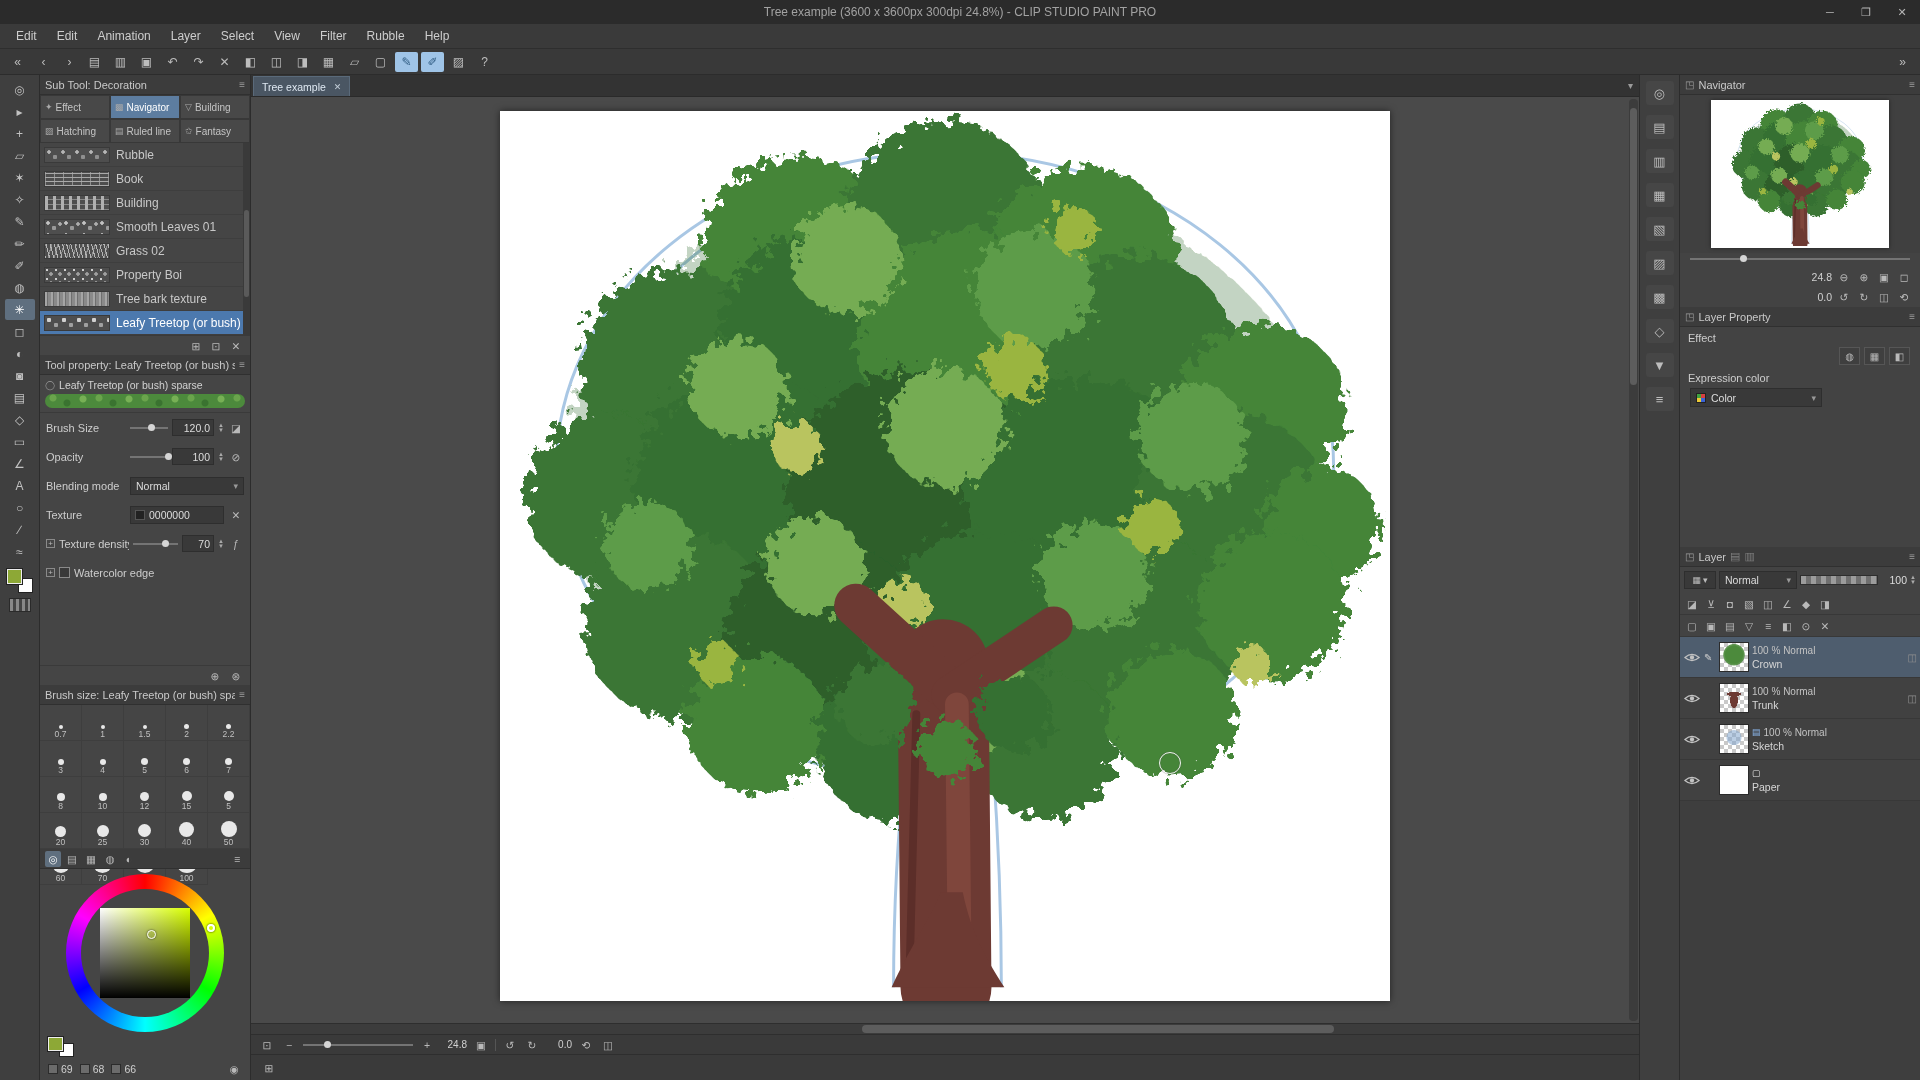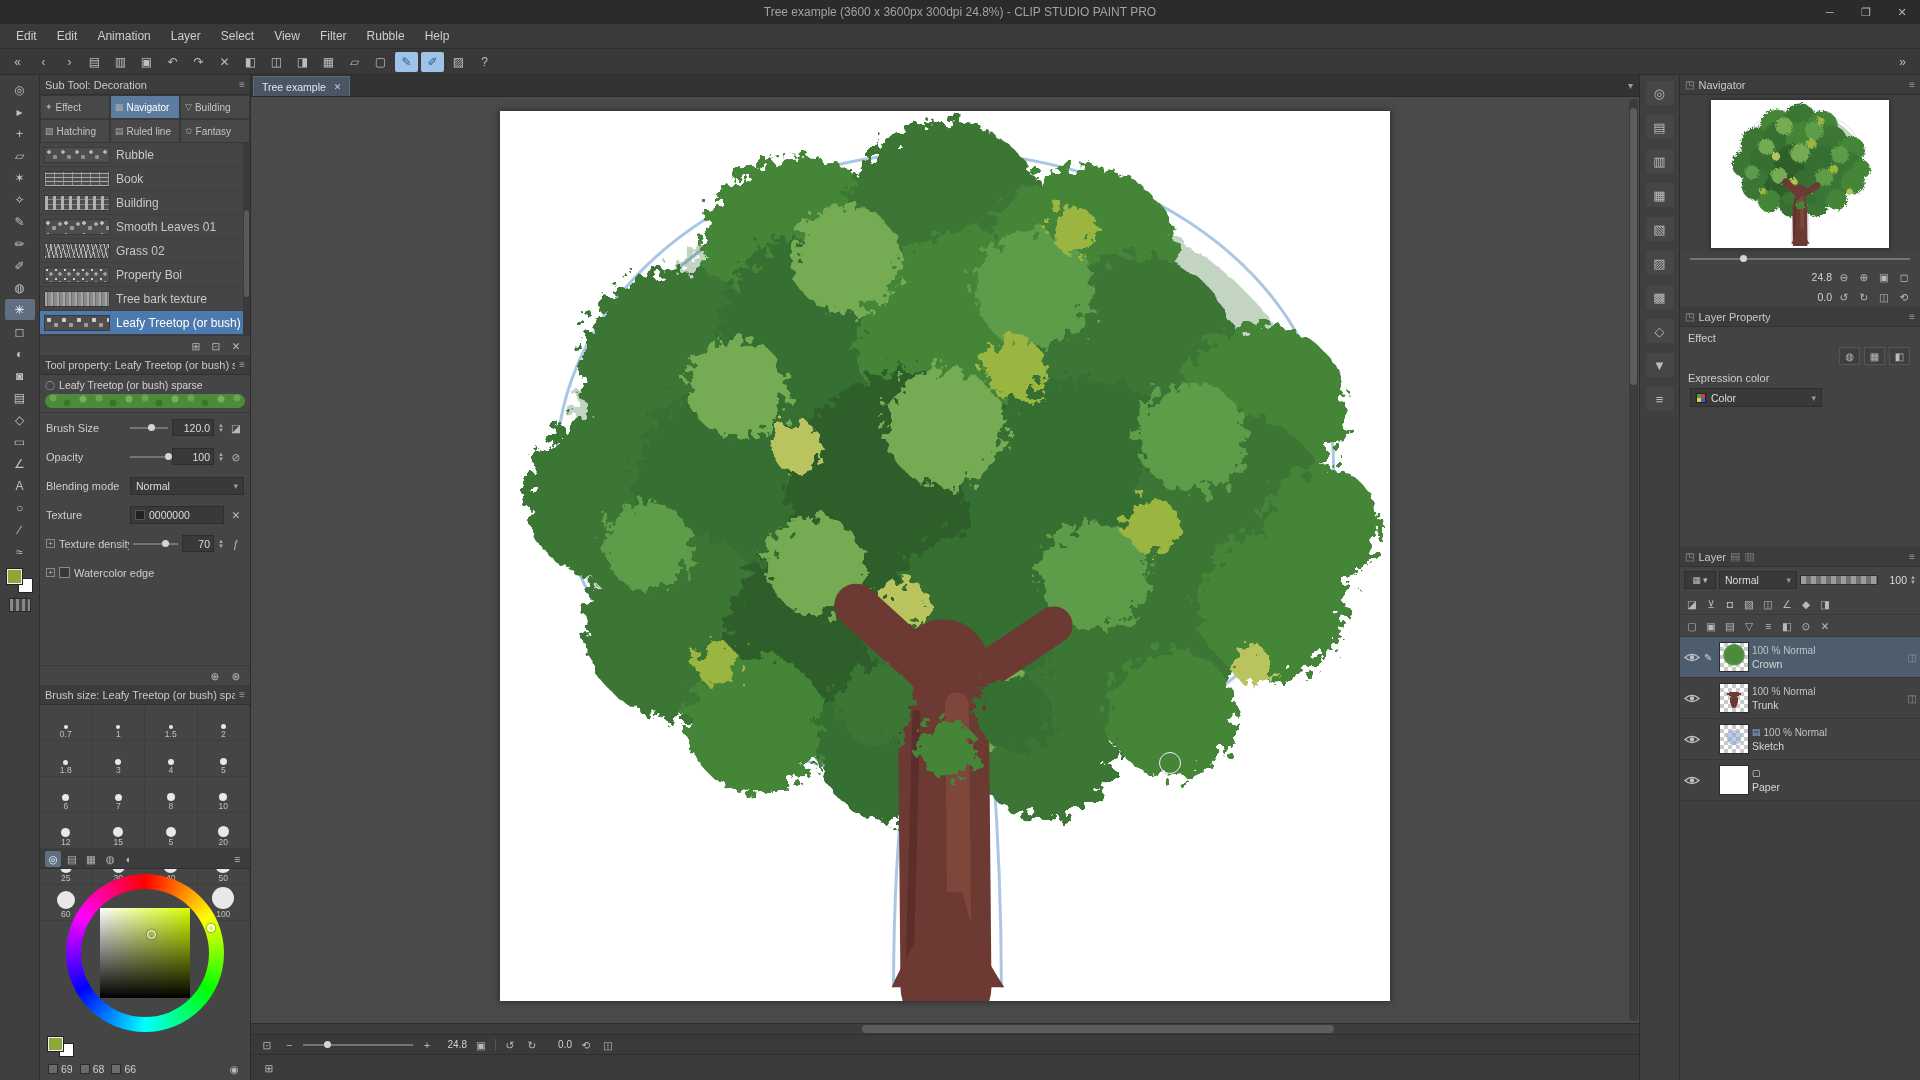--- a/index.html
+++ b/index.html
@@ -66,21 +66,21 @@
 .dd{height:18px;background:#393939;border:1px solid #2e2e2e;display:flex;align-items:center;justify-content:space-between;padding:0 5px;font-size:10.5px;color:#ddd}
 .dd .caret{color:#999;font-size:9px}
 .plus{width:9px;height:9px;border:1px solid #8a8a8a;display:flex;align-items:center;justify-content:center;font-size:8px;color:#bbb;flex:none}
 .checkbox{width:11px;height:11px;border:1px solid #8a8a8a;background:#393939;flex:none}
 .texbox{flex:1;height:18px;background:#393939;border:1px solid #2e2e2e;display:flex;align-items:center;gap:4px;padding:0 4px;font-size:10.5px;color:#ddd}
 .texbox .chip{width:10px;height:10px;background:#222;border:1px solid #555}
 .tp-spacer{flex:1}
 .tp-footer{height:20px;display:flex;justify-content:flex-end;align-items:center;gap:5px;padding:0 6px;border-top:1px solid #3a3a3a;flex:none}
 
 .brushsize{height:164px;display:flex;flex-direction:column}
-.dotgrid{display:grid;grid-template-columns:repeat(4,1fr);flex:1}
+.dotgrid{display:grid;grid-template-columns:repeat(5,1fr);flex:1}
 .dotcell{display:flex;flex-direction:column;align-items:center;justify-content:flex-end;padding-bottom:1px;border-right:1px solid #3e3e3e;border-bottom:1px solid #3e3e3e;height:36px}
 .dot{background:#e8e8e8;border-radius:50%;width:var(--d);height:var(--d)}
 .dotlabel{font-size:8.5px;color:#c0c0c0;line-height:10px}
 
 .colorpanel{flex:1;display:flex;flex-direction:column}
 .cw-head{height:20px;display:flex;align-items:center;gap:3px;padding:0 5px;background:#3c3c3c;border-bottom:1px solid #303030}
 .cw-head .sm-icon[data-active="true"]{background:#5f6f7f;color:#fff;border-radius:2px}
 .cw-head .spacer{flex:1}
 .wheelwrap{flex:1;display:flex;align-items:center;justify-content:center}
 .ring{width:158px;height:158px;border-radius:50%;background:conic-gradient(#f00,#ff0 60deg,#0f0 120deg,#0ff 180deg,#00f 240deg,#f0f 300deg,#f00);position:relative}
@@ -439,21 +439,21 @@
             <span class="dotlabel">1.5</span>
           </div>
 
           <div class="dotcell">
             <span class="dot" style="--d: 5px;"></span>
             <span class="dotlabel">2</span>
           </div>
 
           <div class="dotcell">
             <span class="dot" style="--d: 5px;"></span>
-            <span class="dotlabel">1.8</span>
+            <span class="dotlabel">2.2</span>
           </div>
 
           <div class="dotcell">
             <span class="dot" style="--d: 6px;"></span>
             <span class="dotlabel">3</span>
           </div>
 
           <div class="dotcell">
             <span class="dot" style="--d: 6px;"></span>
             <span class="dotlabel">4</span>

